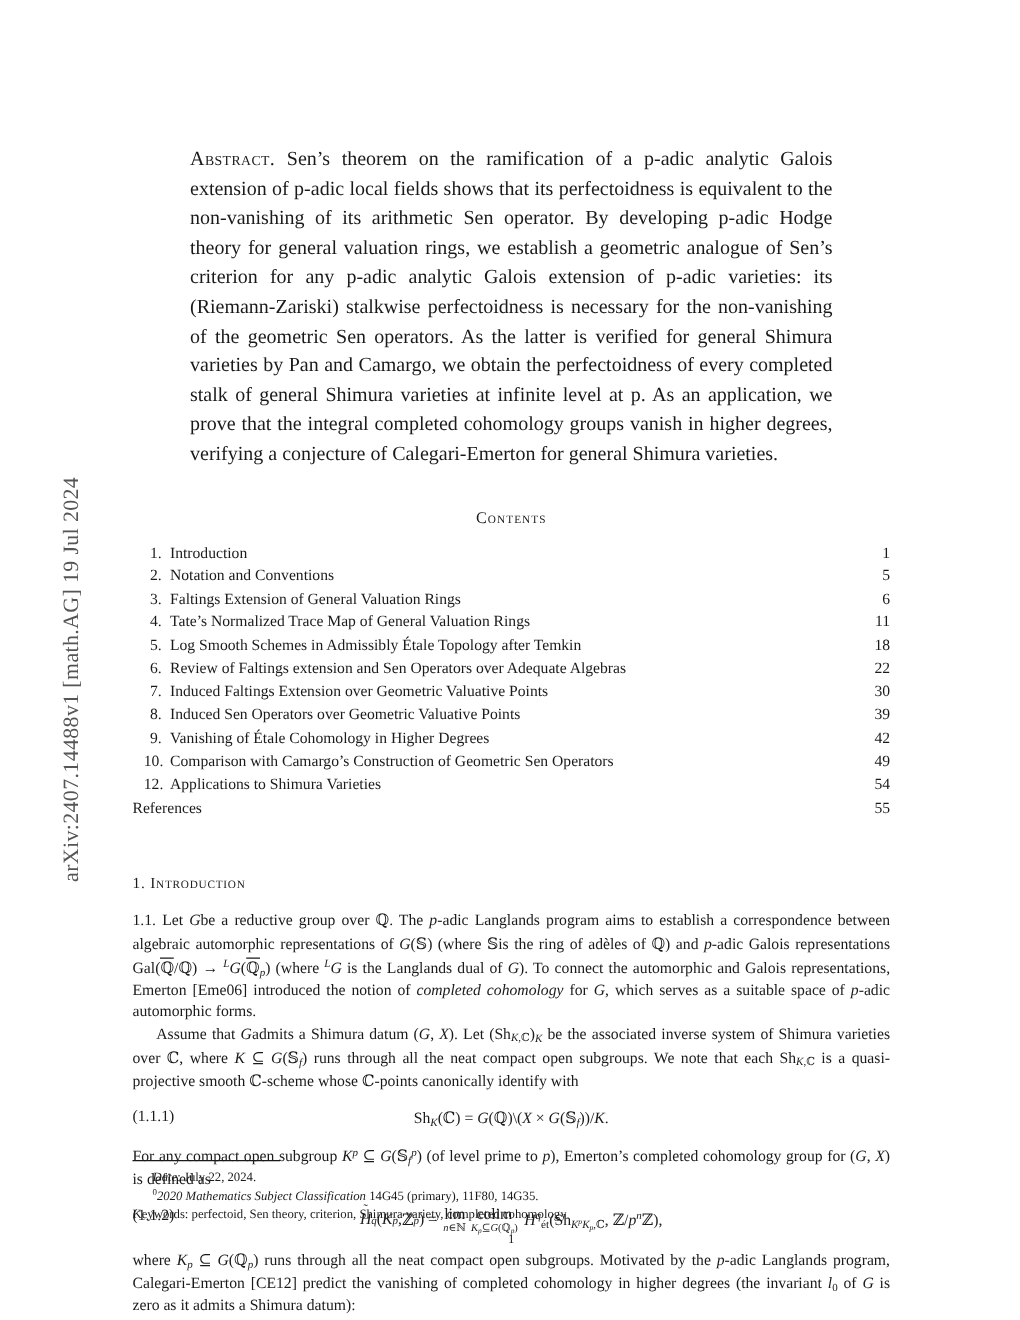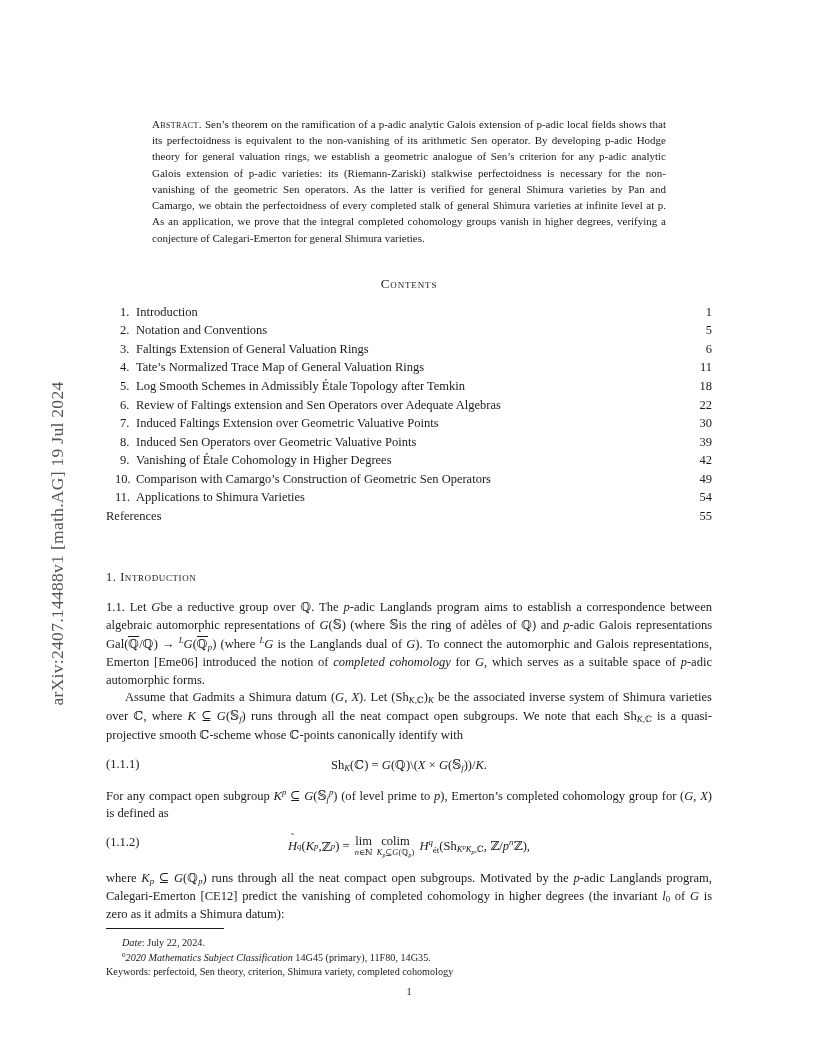--- a/index.html
+++ b/index.html
@@ -56,21 +56,21 @@
     text-align: center;
     font-size: 11.3px;
     font-variant: small-caps;
     letter-spacing: 0.75px;
   }
 
   
   #abstract-block {
     margin: 36px auto 0 auto;
     width: 514px;
-    font-size: 11px;
+    font-size: 16px;
     line-height: 1.475;
     text-align: justify;
   }
   .abstract-label {
     font-variant: small-caps;
     letter-spacing: 0.35px;
   }
 
   
   #contents-heading {
@@ -279,21 +279,21 @@
     </div>
 
     <div class="toc-row">
       <span class="toc-num wide">10.</span>
       <span class="toc-label">Comparison with Camargo’s Construction of Geometric Sen Operators</span>
       <span class="toc-fill"></span>
       <span class="toc-page">49</span>
     </div>
 
     <div class="toc-row">
-      <span class="toc-num wide">11.</span>
+      <span class="toc-num wide">12.</span>
       <span class="toc-label">Applications to Shimura Varieties</span>
       <span class="toc-fill"></span>
       <span class="toc-page">54</span>
     </div>
 
     <div class="toc-row refs">
       <span class="toc-num"></span>
       <span class="toc-label">References</span>
       <span class="toc-fill"></span>
       <span class="toc-page">55</span>

